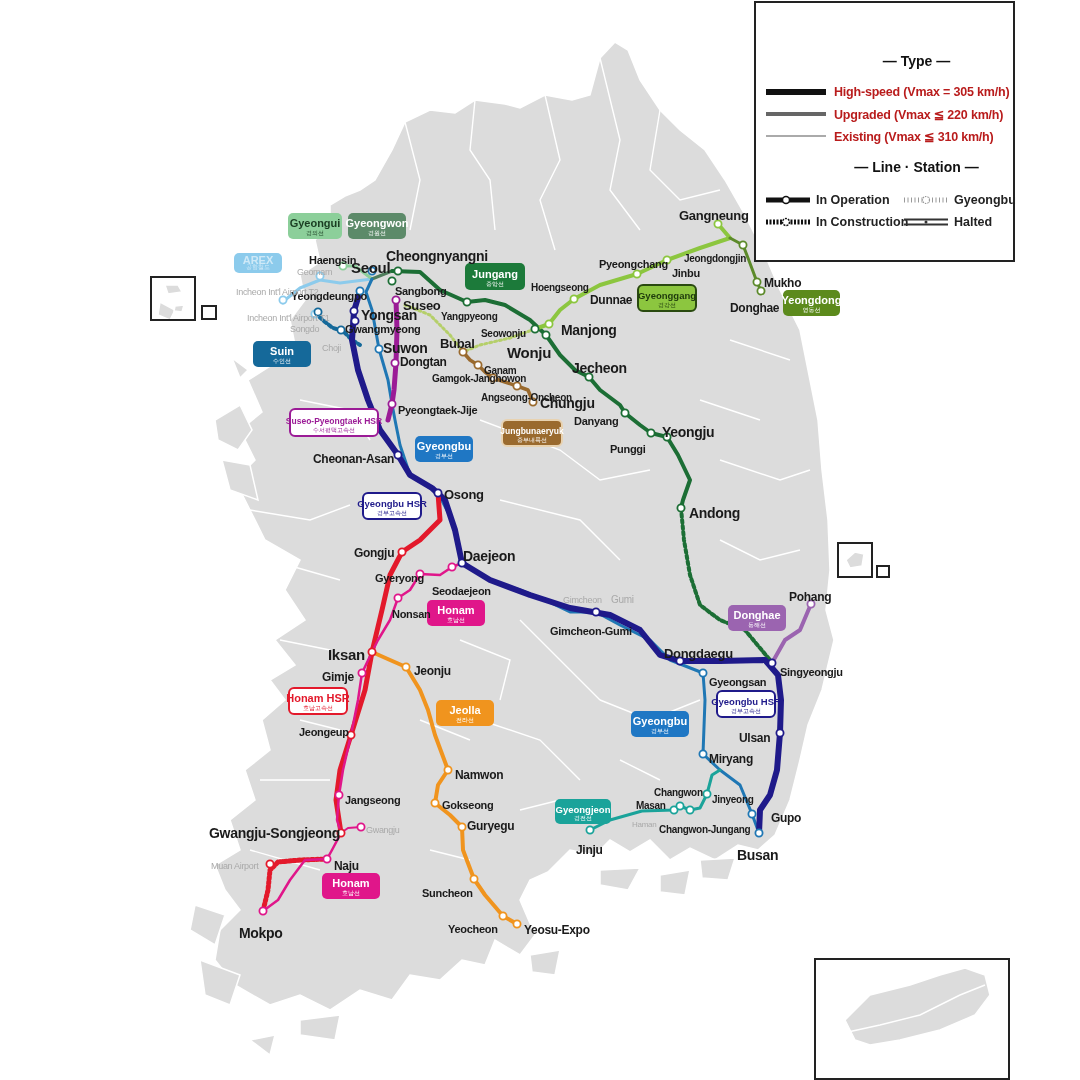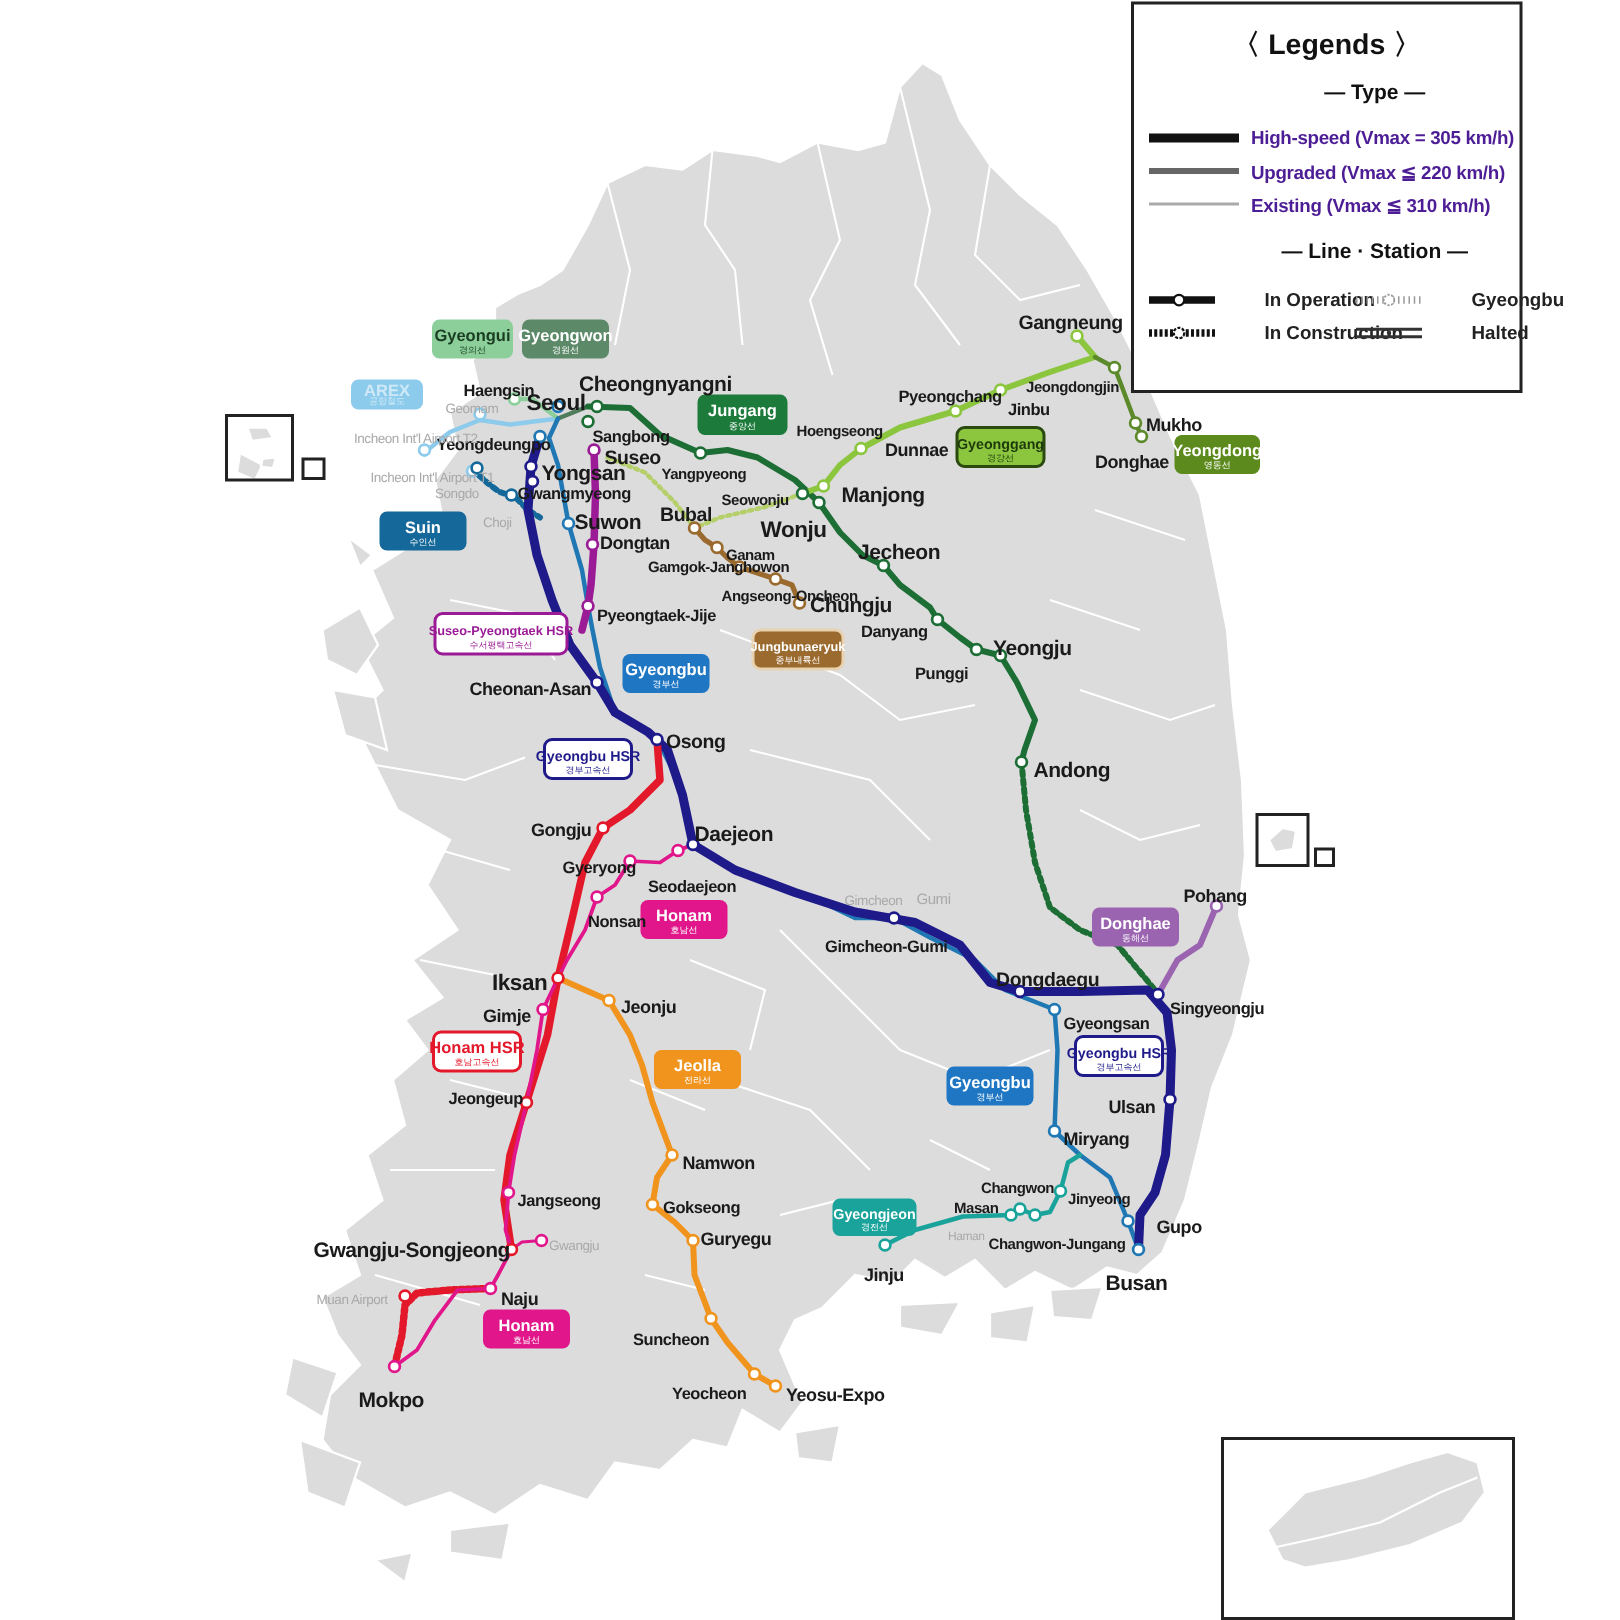--- a/index.html
+++ b/index.html
@@ -18,22 +18,22 @@
 
   
   #legend { position:absolute; left:754px; top:1px; width:261px; height:261px;
             border:2px solid #222; background:#fff; box-sizing:border-box; }
   #legend .title { position:absolute; left:0; width:100%; top:14px; text-align:center;
                    font-size:19px; font-weight:bold; color:#111; }
   #legend .subtitle { position:absolute; left:0; width:100%; text-align:center;
                       font-size:14px; font-weight:bold; color:#111;padding-left:32px; }
   #legend .row { position:absolute; left:10px; height:18px; display:flex; align-items:center; }
   #legend .row .swatch { width:60px; height:0; margin-right:8px; }
-  #legend .row .txt { font-size:12.5px; font-weight:bold; color:#4c1d95; letter-spacing:-0.2px; white-space:nowrap; }
-  #legend .ls { position:absolute; display:flex; align-items:center; height:16px;gap:27px; }
+  #legend .row .txt { font-size:12.5px; font-weight:bold; color:#b91c1c; letter-spacing:-0.2px; white-space:nowrap; }
+  #legend .ls { position:absolute; display:flex; align-items:center; height:16px; }
   #legend .ls .txt { font-size:12.5px; font-weight:bold; color:#222; margin-left:6px; white-space:nowrap; }
   #legend .ls svg { width:44px; height:12px; }
 </style>
 </head>
 <body>
 
 <svg id="map" viewBox="0 0 1080 1080" xmlns="http://www.w3.org/2000/svg">
 
   <g>
     <path class="land" d="M330,205 L345,196 L360,190 L375,180 L392,150 L405,122 L430,110 L455,113 L475,100 L505,104 L520,108 L545,95 L572,100 L590,95 L600,58 L615,42 L628,50 L640,80 L660,110 L680,130 L705,150 L725,180 L745,215 L765,255 L780,290 L800,330 L810,380 L818,420 L822,470 L828,520 L830,570 L826,610 L834,640 L822,690 L808,725 L800,760 L790,800 L775,835 L758,850 L738,845 L715,860 L690,848 L670,860 L650,840 L630,852 L610,840 L595,855 L570,850 L548,872 L530,880 L520,900 L535,935 L520,955 L495,940 L485,965 L462,960 L440,980 L410,975 L392,1000 L360,990 L330,1010 L300,995 L270,1005 L235,985 L215,960 L220,930 L240,910 L225,890 L215,865 L240,850 L230,820 L255,800 L245,770 L270,750 L262,720 L285,700 L270,680 L295,665 L275,640 L305,620 L285,590 L300,560 L265,540 L250,510 L235,480 L255,460 L240,430 L262,412 L248,380 L272,365 L295,345 L290,320 L305,300 L300,275 L320,262 L315,240 L330,225 Z"></path>
@@ -367,21 +367,20 @@
       <text x="636" y="808.5" class="lbl" font-size="10">Masan</text>
       <text x="654" y="795.5" class="lbl" font-size="10">Changwon</text>
       <text x="659" y="832.5" class="lbl" font-size="10">Changwon-Jungang</text>
       <text x="712" y="802.5" class="lbl" font-size="10">Jinyeong</text>
       <text x="771" y="822.2" class="lbl" font-size="12">Gupo</text>
       <text x="737" y="859.9" class="lbl" font-size="14">Busan</text>
     </g>
 </svg>
 
 <div id="legend">
-  <div class="title">〈 Legends 〉</div>
   <div class="subtitle" style="top:50px">— Type —</div>
 
   <div class="row" style="top:80px">
     <div class="swatch" style="border-top:6px solid #111;"></div>
     <span class="txt">High-speed (Vmax = 305 km/h)</span>
   </div>
   <div class="row" style="top:102px">
     <div class="swatch" style="border-top:4px solid #666;"></div>
     <span class="txt">Upgraded (Vmax ≦ 220 km/h)</span>
   </div>

